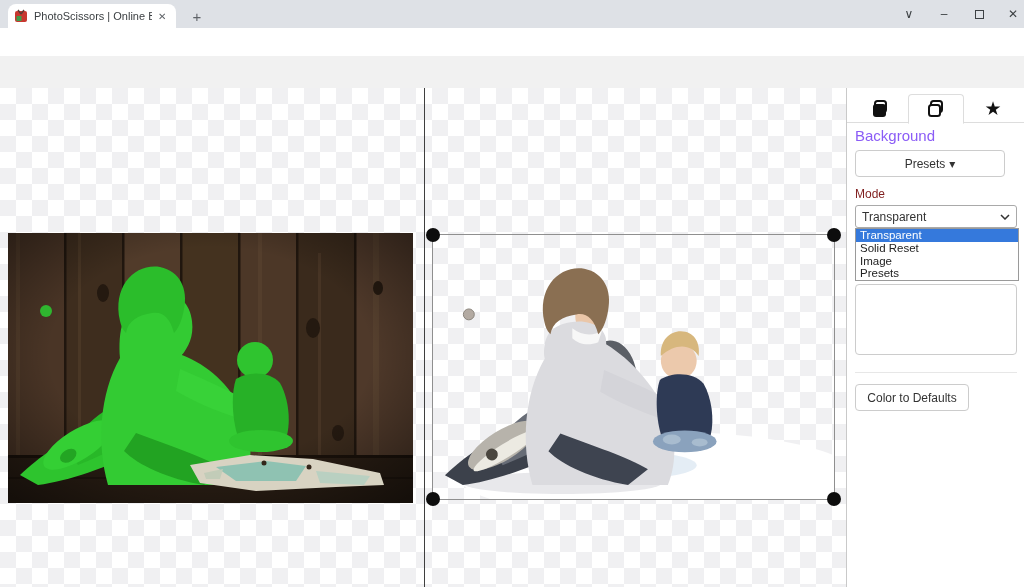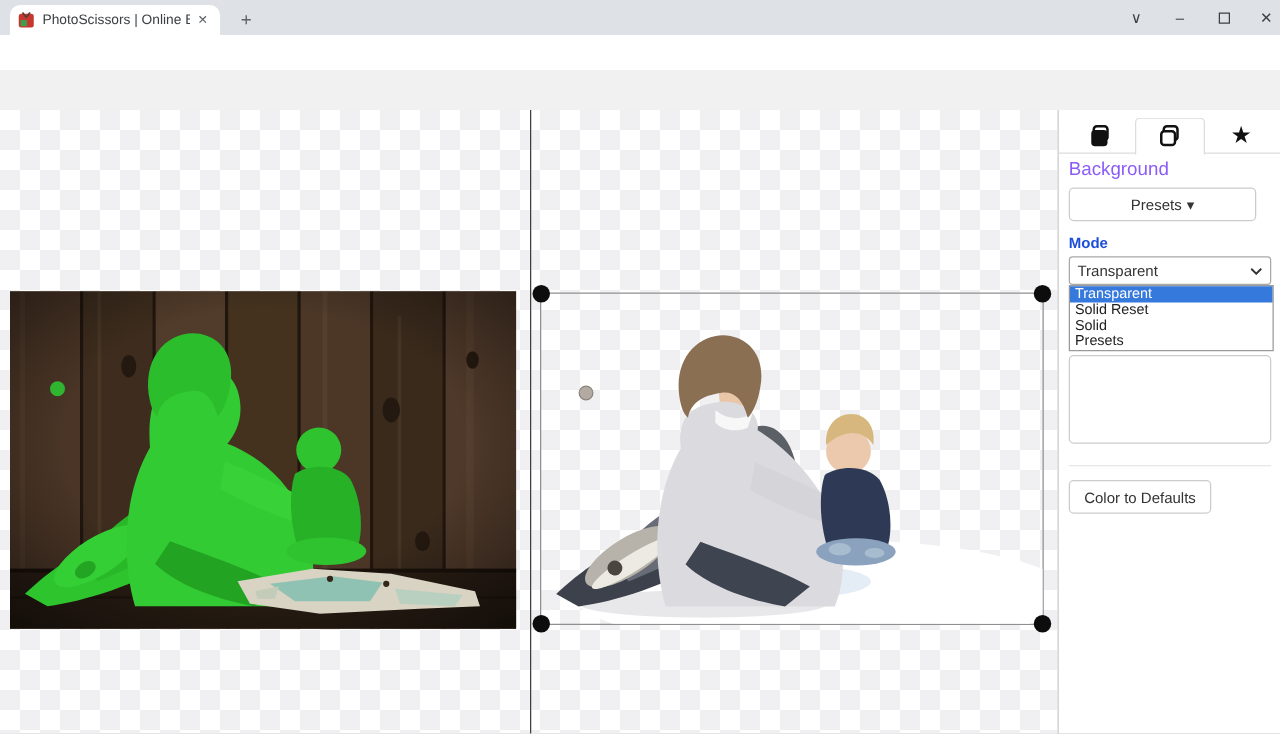--- a/index.html
+++ b/index.html
@@ -64,21 +64,21 @@
   .h-tl { left:-7px; top:-7px; } .h-tr { right:-7px; top:-7px; }
   .h-bl { left:-7px; bottom:-7px; } .h-br { right:-7px; bottom:-7px; }
   
   .panel { position:absolute; left:846px; top:88px; width:178px; height:499px; background:#fff; border-left:1px solid #c9c9c9; }
   .ptabs { position:absolute; top:6px; left:0; width:178px; height:29px; border-bottom:1px solid #ddd; }
   .ptab { position:absolute; top:0; height:29px; width:56px; display:flex; align-items:center; justify-content:center; }
   .ptab.active { background:#fff; border:1px solid #ddd; border-bottom:1px solid #fff; border-radius:4px 4px 0 0; height:30px; }
   .ptab .star { font-size:19px; color:#111; line-height:1; }
   .ptitle { position:absolute; top:39px; left:8px; font-size:15px; color:#8b5cf6; }
   .presets { position:absolute; top:62px; left:8px; width:150px; height:27px; background:#fff; border:1px solid #ccc; border-radius:4px; font-size:12px; color:#333; display:flex; align-items:center; justify-content:center; gap:4px; }
-  .modelabel { position:absolute; top:99px; left:8px; font-size:12px; font-weight:bold; color:#1d4ed8; }
+  .modelabel { position:absolute; top:99px; left:8px; font-size:12px; font-weight:normal; color:#7f1d1d; }
   .modeselect { position:absolute; top:117px; left:8px; width:162px; height:23px; background:#fff; border:1px solid #a9a9a9; border-radius:3px; display:flex; align-items:center; padding:0 6px; font-size:12px; color:#333; }
   .modeselect .chev { margin-left:auto; }
   .droplist { position:absolute; top:140px; left:8px; width:164px; background:#fff; border:1px solid #9a9a9a; z-index:5; }
   .dropitem { height:12.8px; line-height:12.8px; font-size:11.5px; color:#222; padding:0 4px; white-space:nowrap; }
   .dropitem.sel { background:#3579dc; color:#fff; }
   .groupbox { position:absolute; top:196px; left:8px; width:162px; height:71px; border:1px solid #ccc; border-radius:4px; }
   .offsetinput { position:absolute; top:4px; left:6px; width:148px; height:23px; border:1px solid #ccc; border-radius:4px; font-size:12px; color:#333; padding:0 8px; font-family:"Liberation Sans",sans-serif; }
   .fitbtn { position:absolute; top:39px; left:6px; width:148px; height:25px; background:#fff; border:1px solid #ccc; border-radius:4px; font-size:12px; color:#333; display:flex; align-items:center; justify-content:center; }
   .phr { position:absolute; top:284px; left:8px; width:162px; height:1px; background:#e7e7e7; }
   .resetbtn { position:absolute; top:296px; left:8px; width:114px; height:27px; background:#fff; border:1px solid #ccc; border-radius:4px; font-size:12px; color:#333; display:flex; align-items:center; justify-content:center; }
@@ -400,21 +400,21 @@
     <div class="modeselect">
       <span>Transparent</span>
       <svg class="chev" width="10" height="6" viewBox="0 0 10 6">
           <path d="M1,1 L5,5 L9,1" stroke="#333" stroke-width="1.5" fill="none"></path>
         </svg>
     </div>
 
     <div class="droplist">
       <div class="dropitem sel">Transparent</div>
       <div class="dropitem">Solid Reset</div>
-      <div class="dropitem">Solid</div>
+      <div class="dropitem">Image</div>
       <div class="dropitem">Presets</div>
     </div>
 
     <div class="groupbox">
     </div>
 
     <div class="phr"></div>
 
     <div class="resetbtn">Color to Defaults</div>
   </div>

